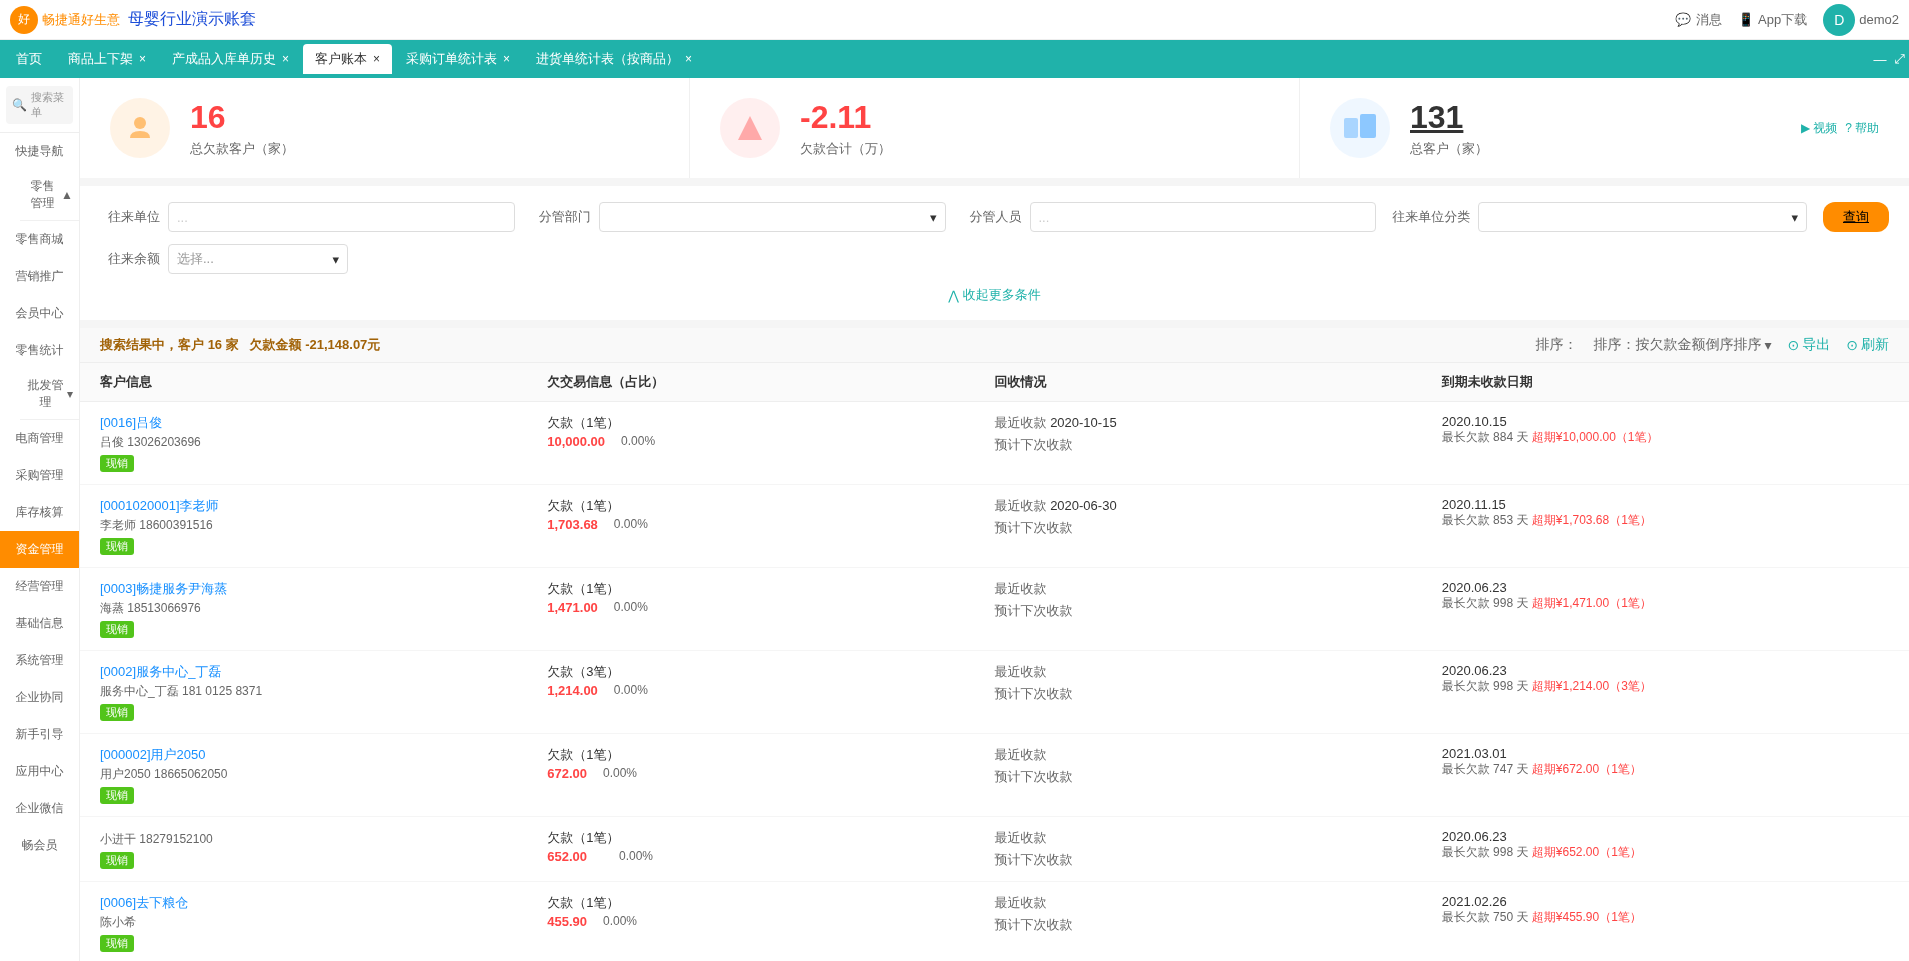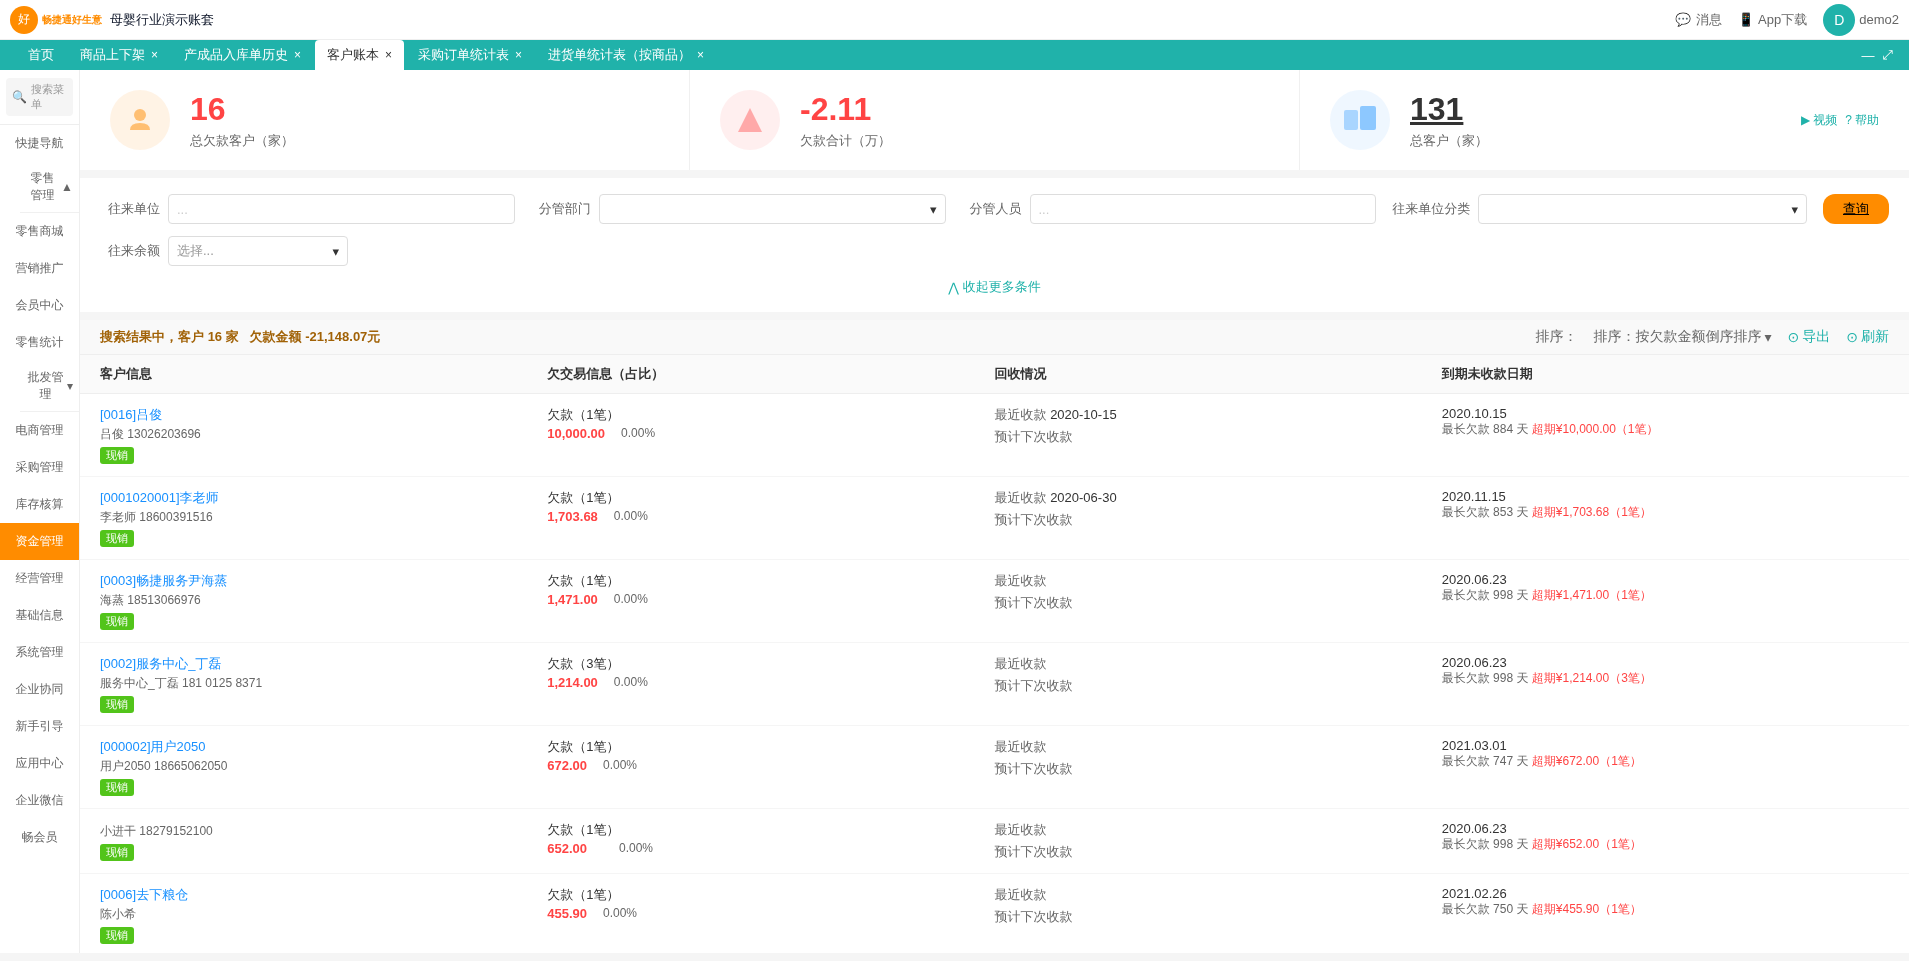--- a/index.html
+++ b/index.html
@@ -3,27 +3,27 @@
   <meta charset="utf-8">
   <style>
     * { margin: 0; padding: 0; box-sizing: border-box; }
     body { font-family: 'Microsoft YaHei', Arial, sans-serif; font-size: 13px; background: #f5f5f5; color: #333; overflow: hidden; }
 
     
     .top-bar { display: flex; align-items: center; height: 40px; background: #fff; border-bottom: 1px solid #eee; padding: 0 10px; justify-content: space-between; }
     .top-bar-left { display: flex; align-items: center; gap: 8px; }
     .logo-area { display: flex; align-items: center; gap: 4px; }
     .logo-icon { width: 28px; height: 28px; background: #ff8c00; border-radius: 50%; display: flex; align-items: center; justify-content: center; color: #fff; font-size: 12px; }
-    .brand-name { color: #ff8c00; font-size: 10px; font-weight: bold; }
-    .sub-brand { color: #0f172a; font-size: 13px; }
+    .brand-name { color: #ff8c00; font-size: 13px; font-weight: normal; }
+    .sub-brand { color: #1d4ed8; font-size: 16px; }
     .top-bar-right { display: flex; align-items: center; gap: 16px; }
     .top-bar-btn { display: flex; align-items: center; gap: 4px; color: #666; font-size: 13px; cursor: pointer; }
 
     
-    .tab-bar { display: flex; align-items: center; background: #20b2aa; height: 30px; padding: 0 16px; overflow: hidden; }
+    .tab-bar { display: flex; align-items: center; background: #20b2aa; height: 38px; padding: 0 4px; overflow: hidden; }
     .tab-item { display: flex; align-items: center; padding: 0 12px; height: 30px; font-size: 13px; color: #fff; cursor: pointer; border-radius: 4px 4px 0 0; margin-right: 2px; white-space: nowrap; gap: 6px; }
     .tab-item.active { background: #fff; color: #333; }
     .tab-close { font-size: 12px; color: inherit; cursor: pointer; }
     .tab-home { background: transparent; color: #fff; }
     .tab-bar-right { margin-left: auto; display: flex; align-items: center; gap: 8px; color: #fff; }
 
     
     .main-layout { display: flex; height: calc(961px - 78px); }
 
     

